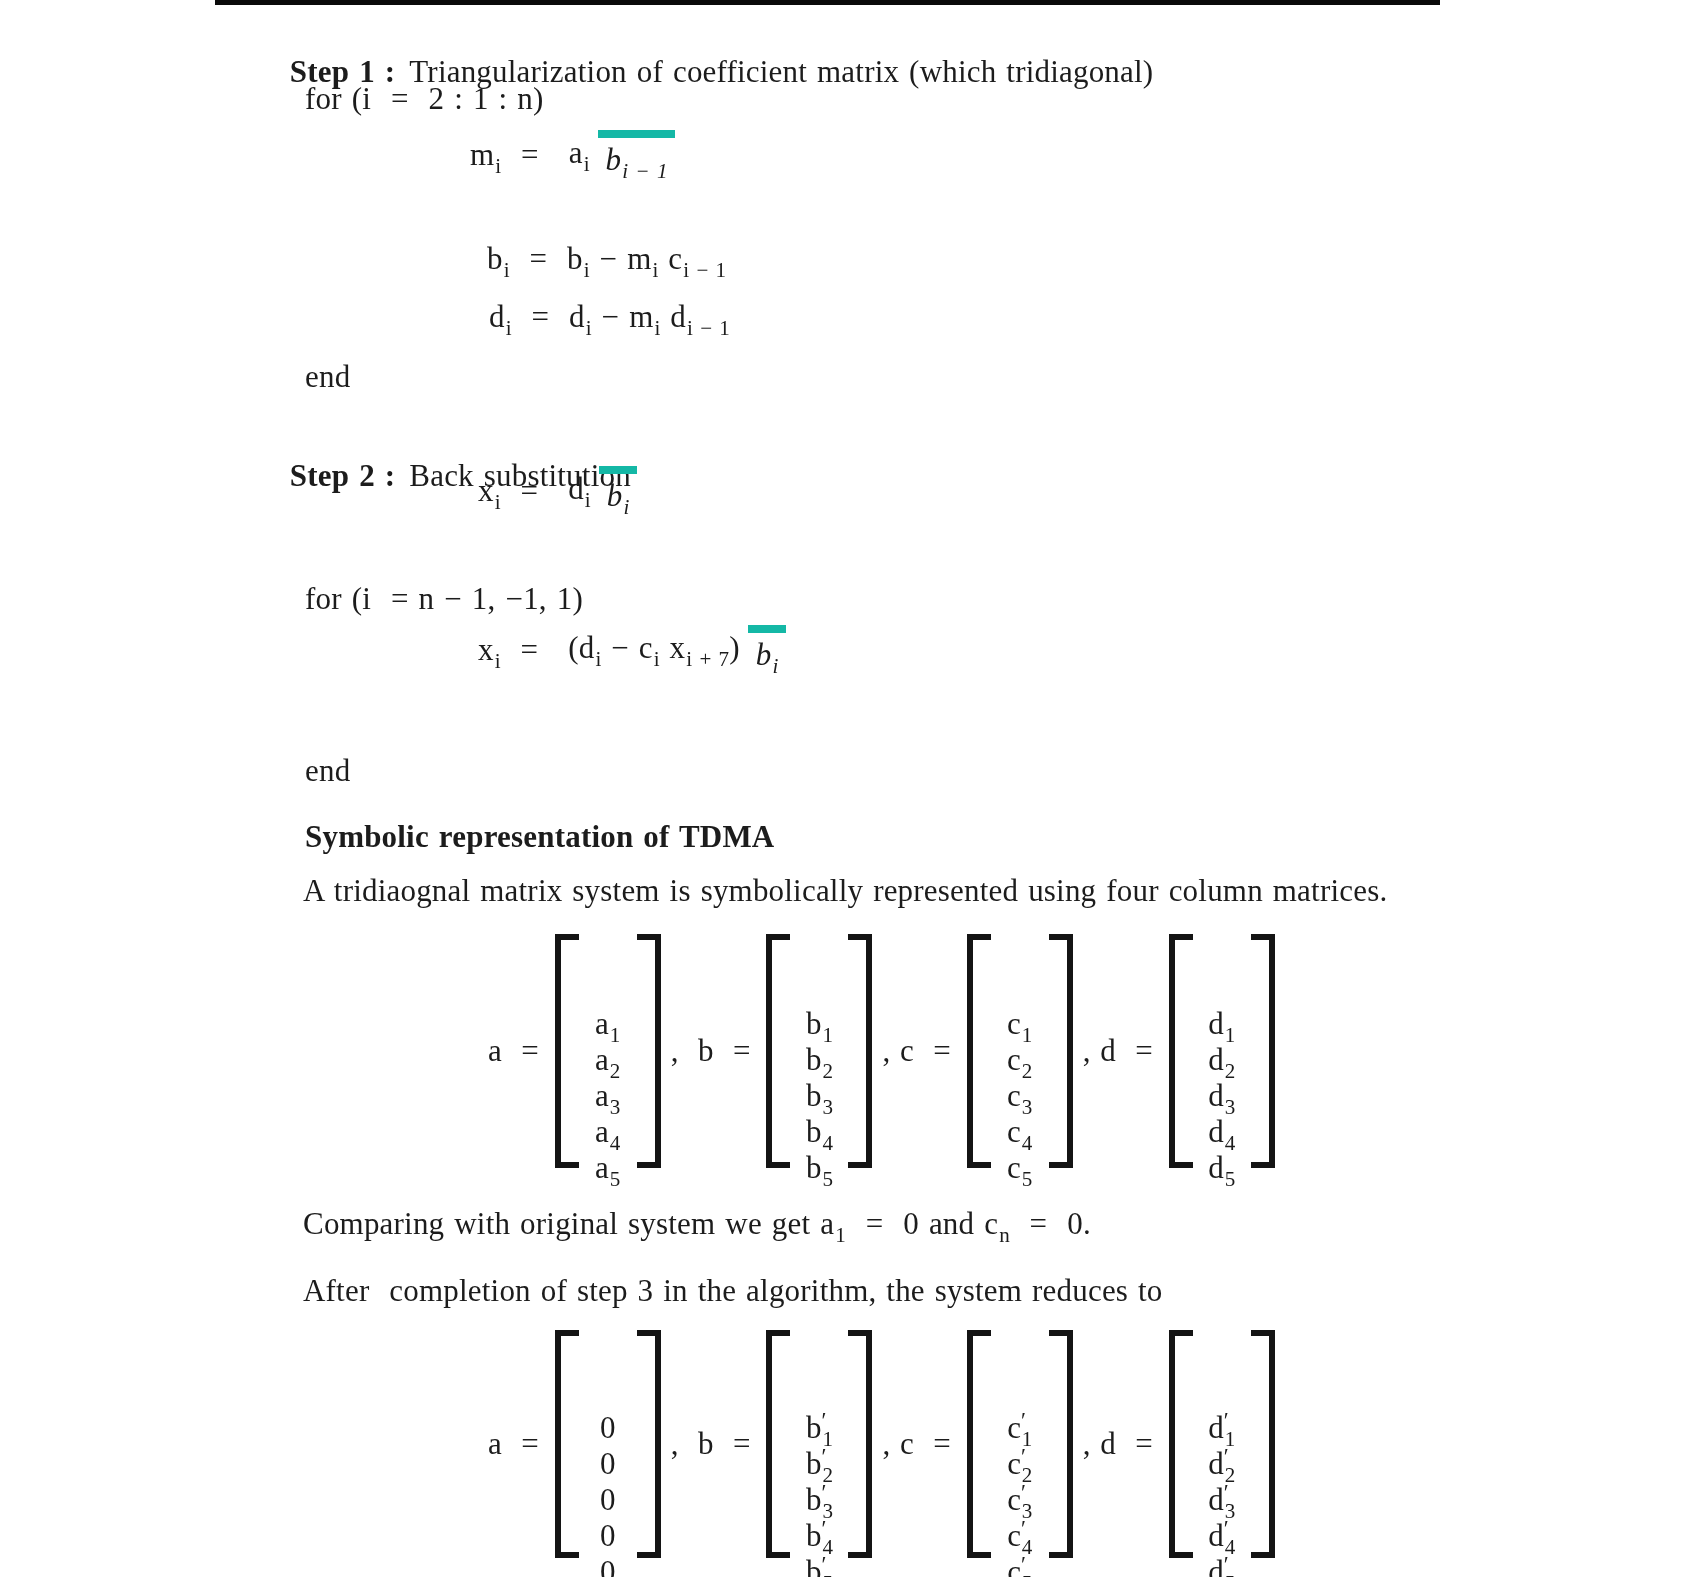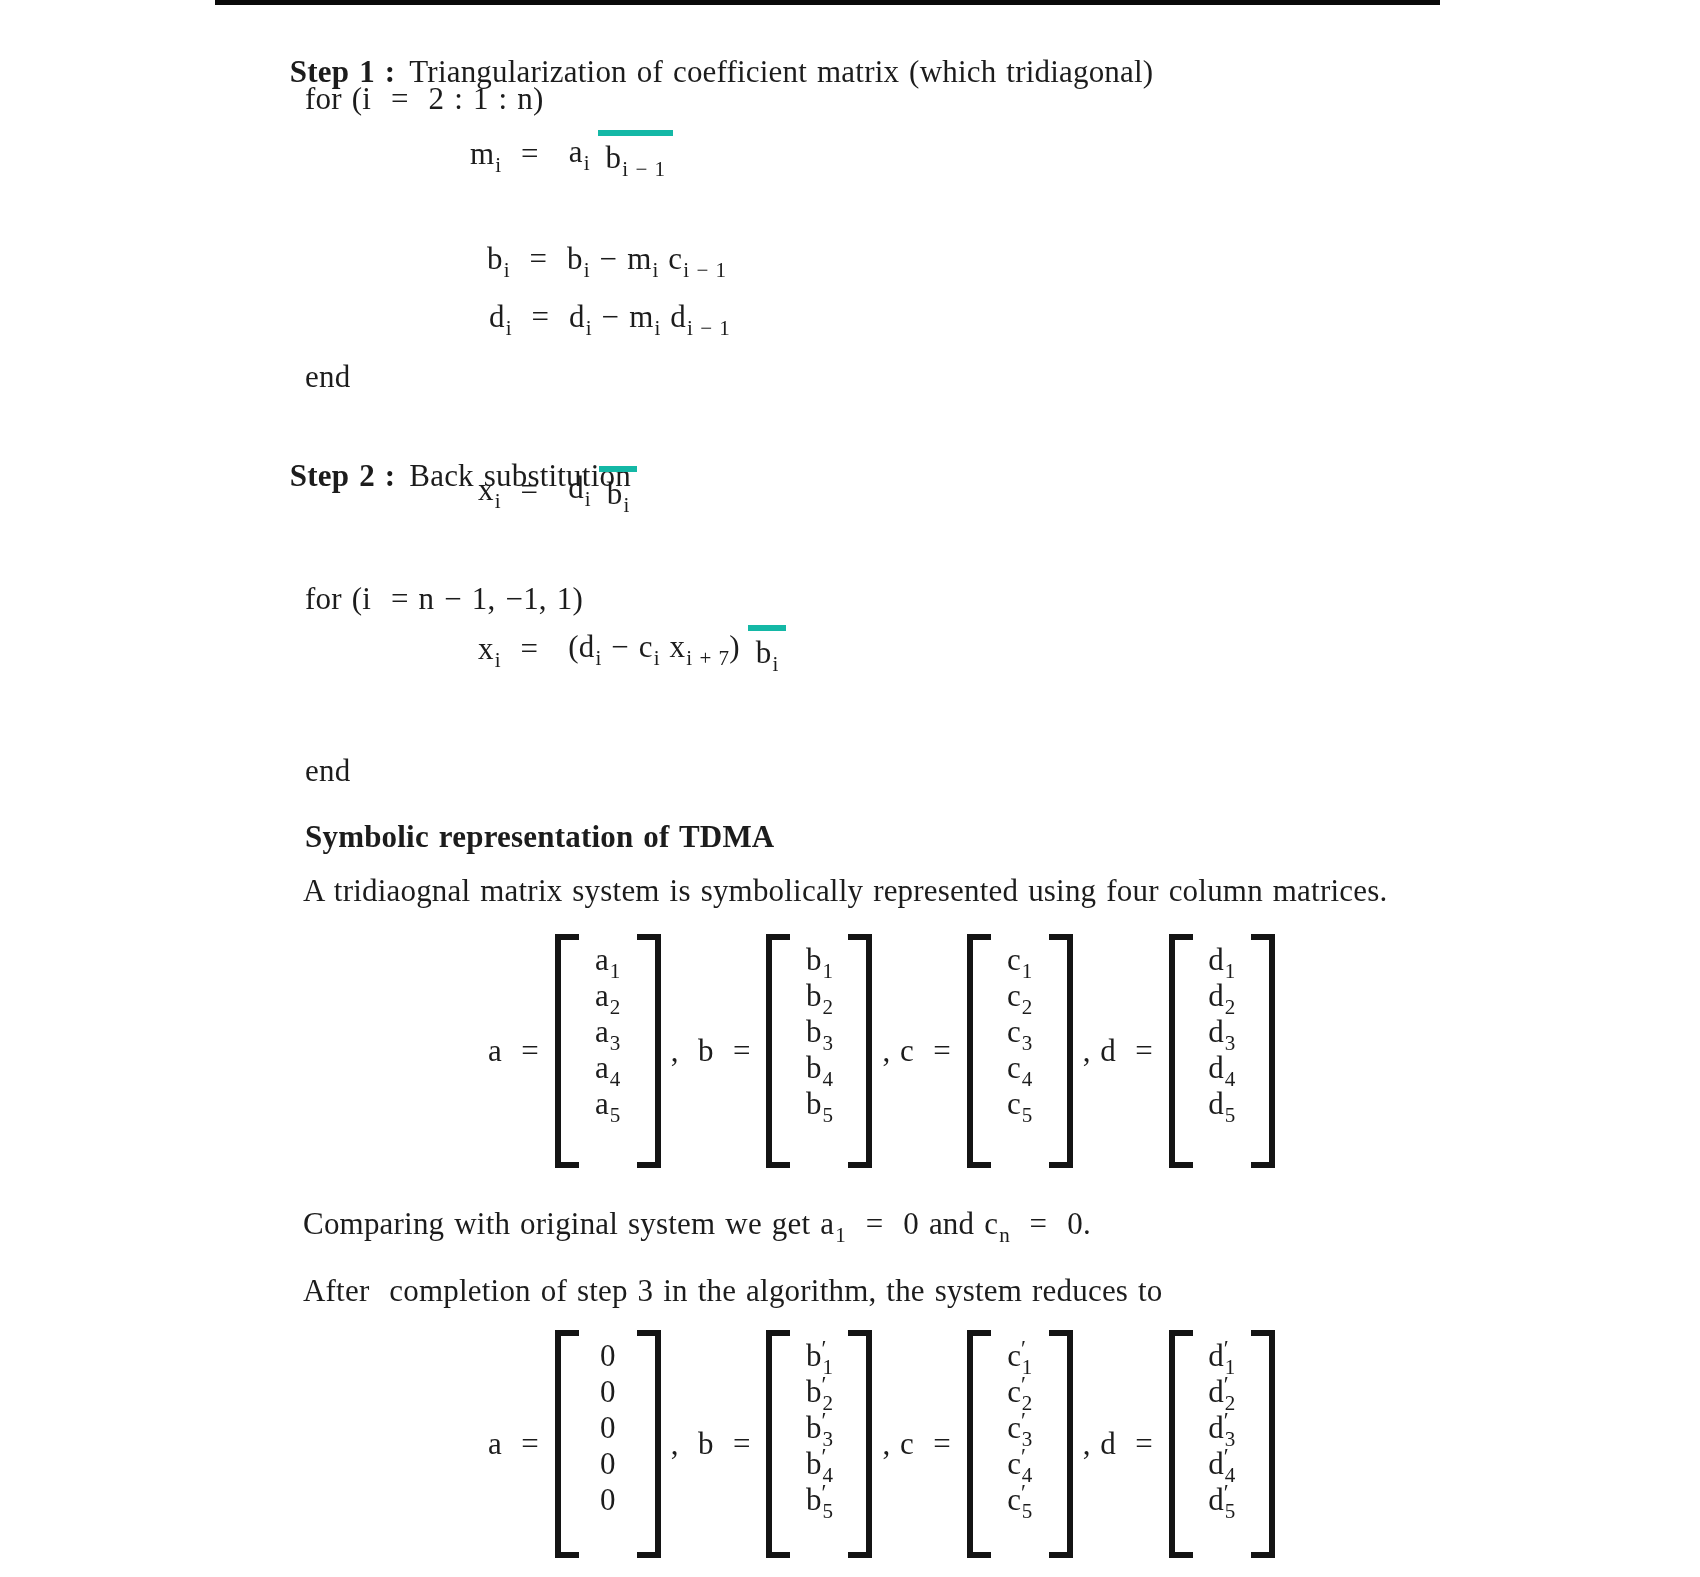--- a/index.html
+++ b/index.html
@@ -15,35 +15,35 @@
   .t{font-size:31px;line-height:1.2;word-spacing:2px;letter-spacing:0.2px;}
   .bold{font-weight:bold;}
   .lbl{margin-right:14px;}
   sub{font-size:0.68em;line-height:0;vertical-align:-0.38em;margin-left:1px;letter-spacing:0;}
   .pr{display:inline-block;font-size:0.72em;transform:translateY(-0.45em);margin-right:-5px;}
   .topbar{position:absolute;top:0;left:215px;width:1225px;height:5px;background:#0a0a0a;}
   
   .eqrow{display:inline-flex;align-items:center;gap:22px;}
   .frac{display:inline-flex;flex-direction:row;align-items:center;text-align:center;vertical-align:middle;}
   .frac .num{display:block;padding:0 8px 3px 8px;}
-  .frac .den{display:block;border-top:6px solid #14b8a6;padding:3px 8px 0 8px;}
+  .frac .den{display:block;border-top:8px solid #14b8a6;padding:3px 8px 0 8px;font-style:italic;}
   
   .mrow{display:flex;align-items:center;}
   .mgroup{display:flex;align-items:center;}
   .mgroup + .mgroup{margin-left:10px;}
   .mprefix{font-size:31px;white-space:pre;word-spacing:2px;margin-right:16px;}
   .mat{position:relative;display:flex;align-items:flex-start;padding:0 26px;}
   .mat::before,.mat::after{content:"";position:absolute;top:0;bottom:0;width:18px;border:6px solid #141414;}
   .mat::before{left:0;border-right:none;}
   .mat::after{right:0;border-left:none;}
   .m1 .mat{height:234px;}
   .m1 .mcol{height:244px;}
   .m2 .mat{height:228px;}
   .m2 .mcol{height:252px;}
-  .mcol{display:flex;flex-direction:column;justify-content:flex-start;align-items:center;
+  .mcol{display:flex;flex-direction:column;justify-content:flex-end;align-items:center;
         padding-top:8px;font-size:31px;min-width:54px;}
   .ment{display:block;text-align:center;}
 </style>
 </head>
 <body>
 
 <div class="page">
 
   <div class="topbar"></div>
 

